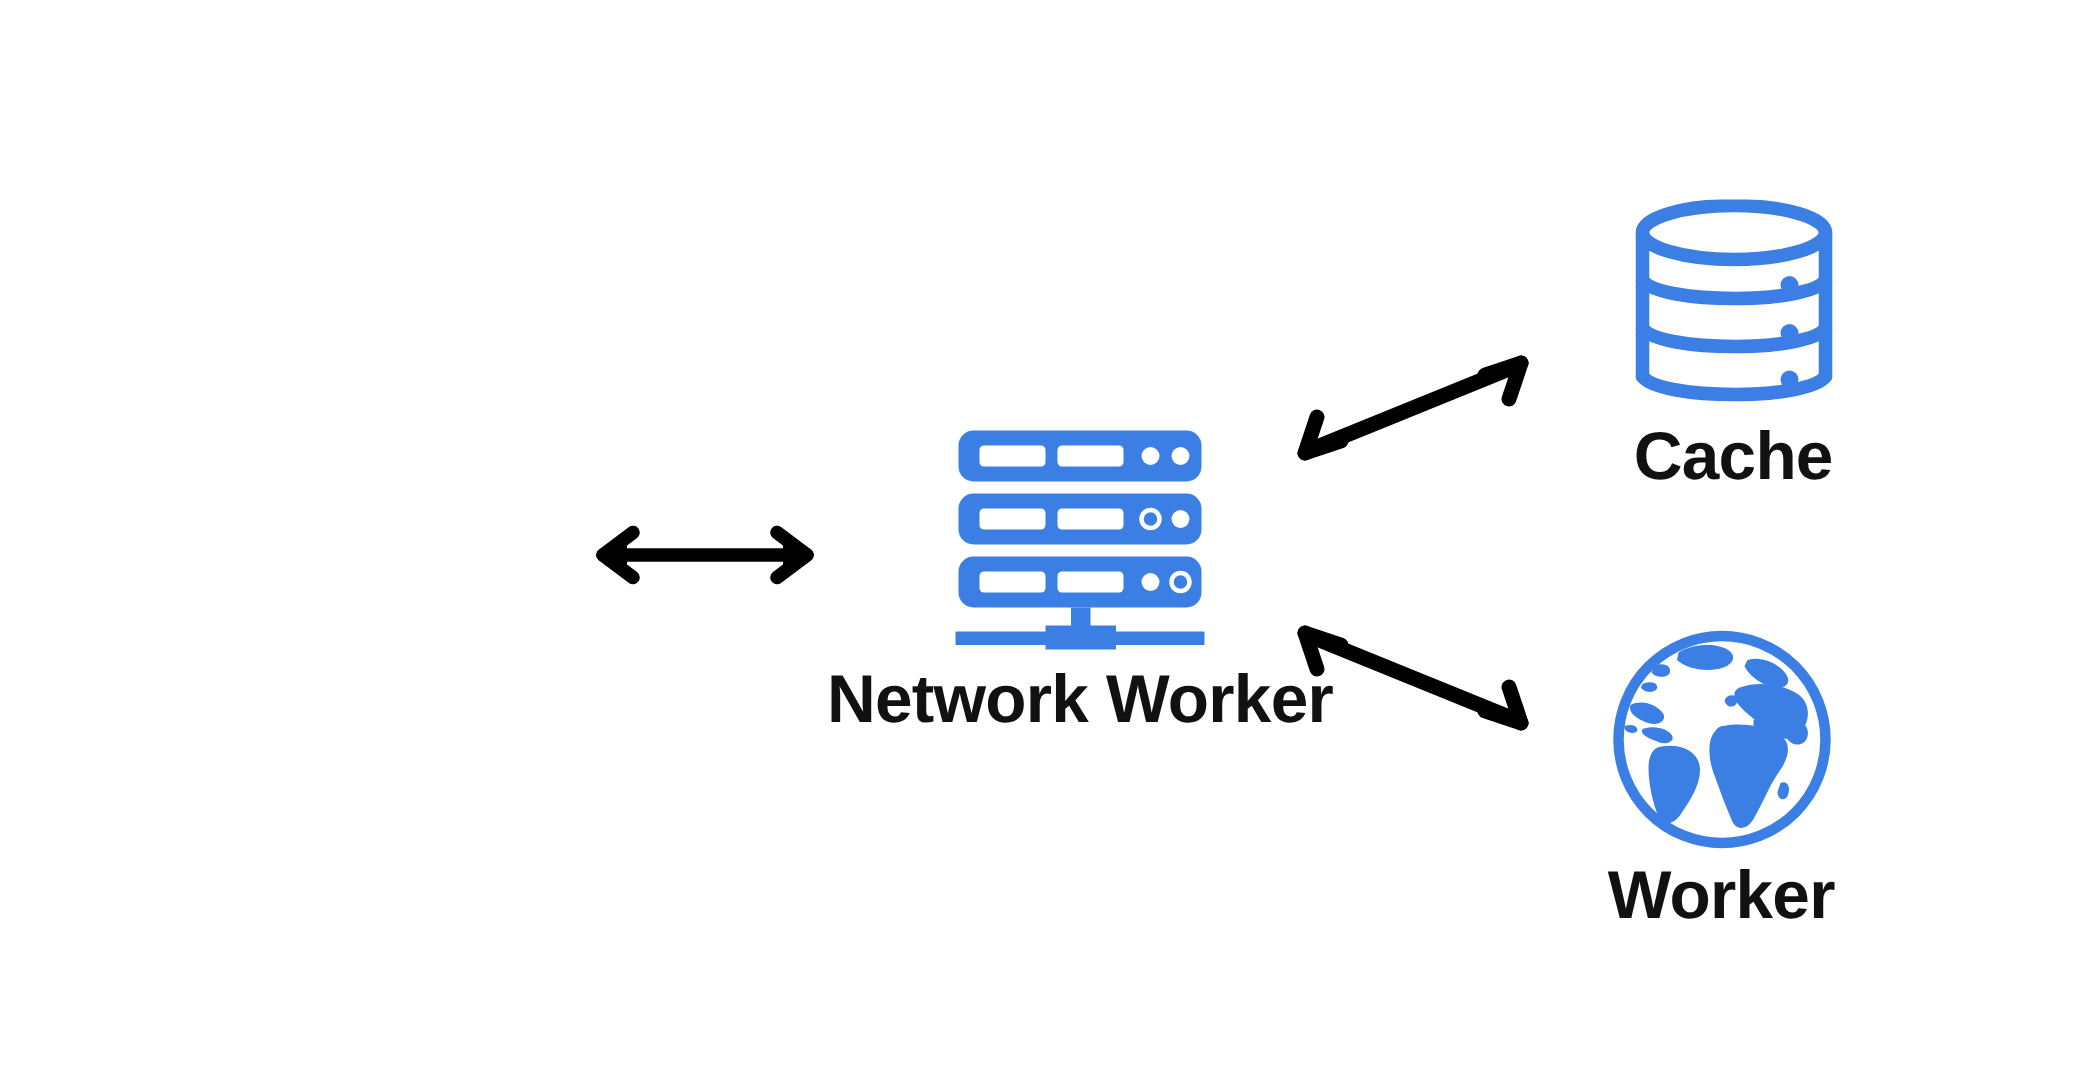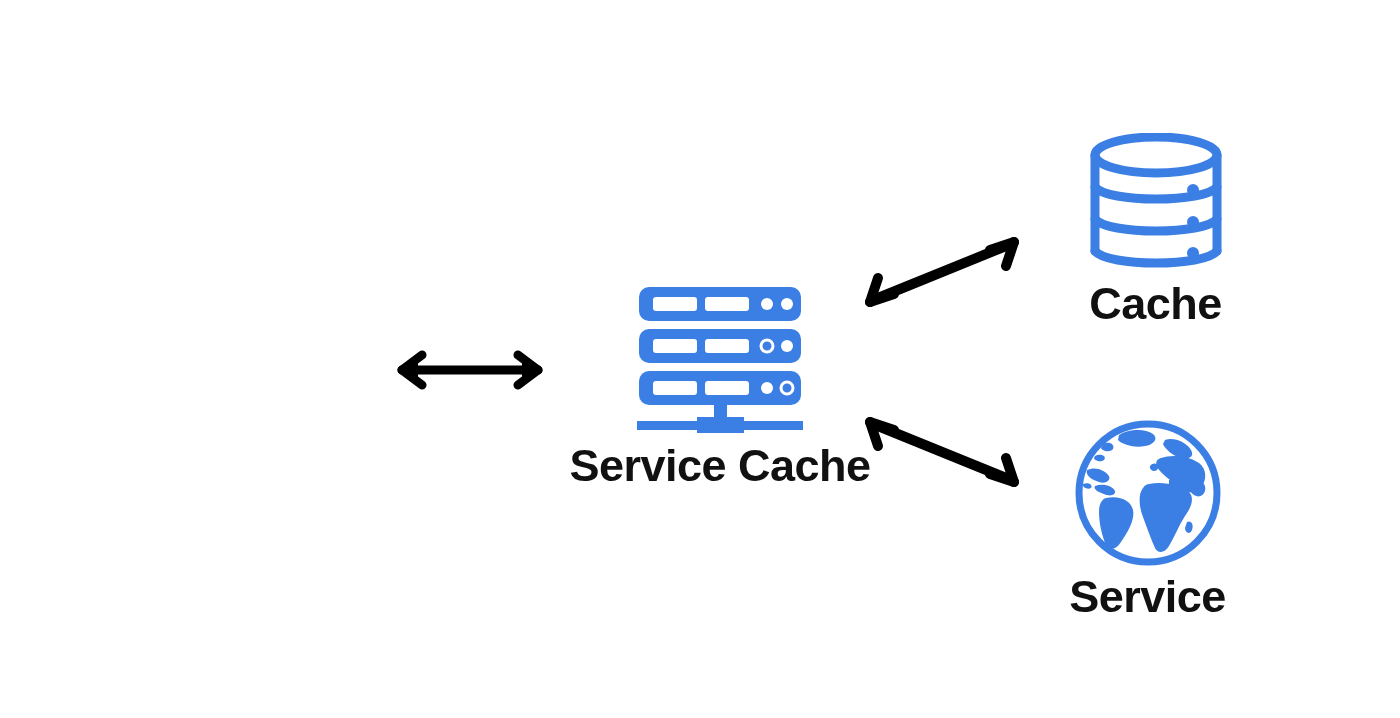--- a/index.html
+++ b/index.html
@@ -84,21 +84,21 @@
         <circle cx="132" cy="103" r="6" fill="#ffffff"></circle>
         <circle cx="152" cy="103" r="6" fill="none" stroke="#ffffff" stroke-width="3"></circle>
 
         <rect x="79" y="120" width="13" height="18" fill="#3b7fe4"></rect>
 
         <rect x="62" y="132" width="47" height="16" fill="#3b7fe4"></rect>
 
         <rect x="2" y="136" width="166" height="9" fill="#3b7fe4"></rect>
       </svg>
     </span>
-    <div class="node-label">Service Cache</div>
+    <div class="node-label">Network Worker</div>
   </div>
 
   <div class="node" id="node-cache">
     <span class="icon-wrap">
       <svg width="134" height="142" viewBox="0 0 134 142" xmlns="http://www.w3.org/2000/svg">
         <g fill="none" stroke="#3b7fe4" stroke-width="9" stroke-linecap="round">
 
           <path d="M6 22 L6 118"></path>
           <path d="M128 22 L128 118"></path>
 
@@ -150,21 +150,21 @@
           <path d="M14 52 C 22 48, 32 52, 36 58 C 38 63, 32 66, 26 64 C 19 62, 12 57, 14 52 Z"></path>
 
           <path d="M22 68 C 30 65, 40 68, 42 73 C 43 77, 37 79, 31 76 C 25 74, 20 71, 22 68 Z"></path>
           <path d="M10 66 C 16 64, 20 67, 18 70 C 14 72, 9 69, 10 66 Z"></path>
 
           <path d="M33 80 C 46 77, 58 82, 60 92 C 62 102, 55 114, 48 124
                    C 43 132, 36 133, 33 127 C 29 118, 26 105, 26 94 C 26 86, 29 81, 33 80 Z"></path>
         </g>
       </svg>
     </span>
-    <div class="node-label">Service</div>
+    <div class="node-label">Worker</div>
   </div>
 
   <div class="arrow" id="arrow-app-sw">
     <svg width="148" height="50" viewBox="0 0 148 50" xmlns="http://www.w3.org/2000/svg">
       <g stroke="#000000" stroke-width="9" fill="none" stroke-linecap="butt">
         <line x1="16" y1="25" x2="132" y2="25"></line>
       </g>
       <path d="M2 25 L22 12 L22 38 Z" fill="#000000"></path>
       <path d="M146 25 L126 12 L126 38 Z" fill="#000000"></path>
       <path d="M6 25 L26 10" stroke="#000000" stroke-width="9" stroke-linecap="round" fill="none"></path>

